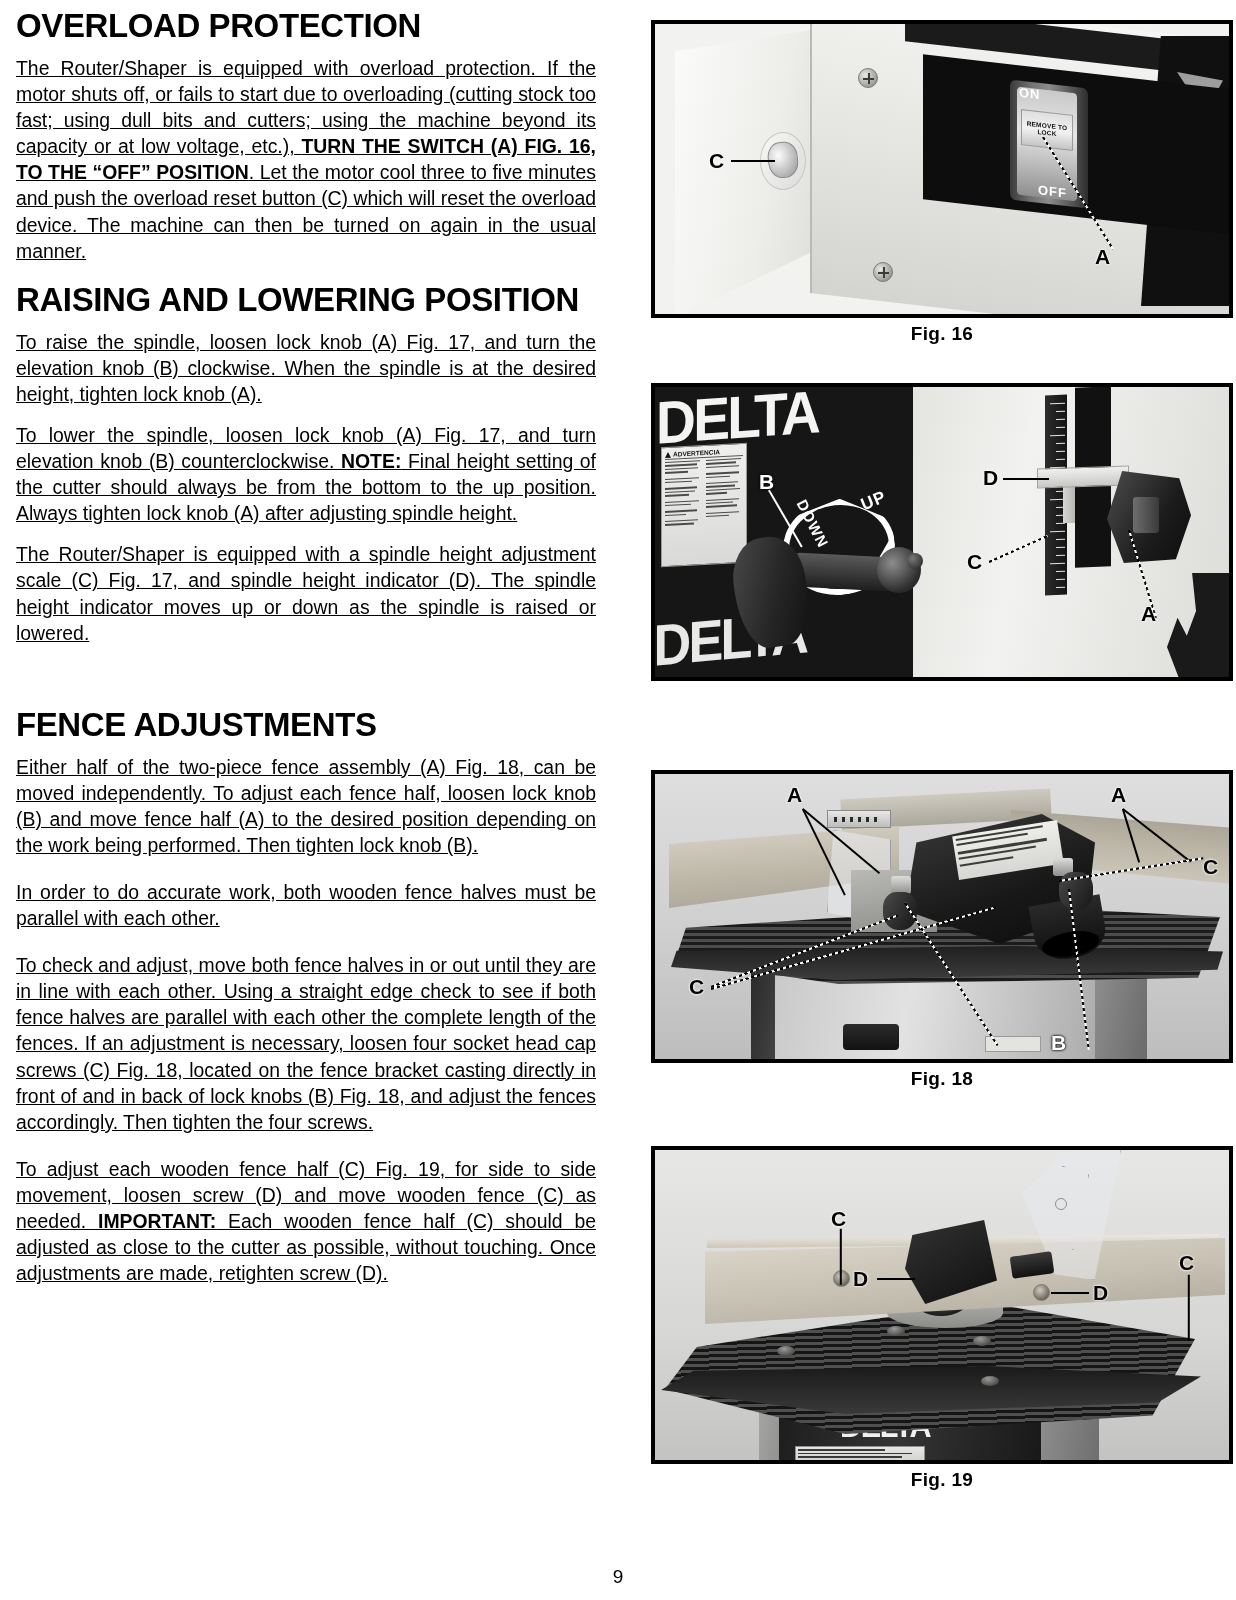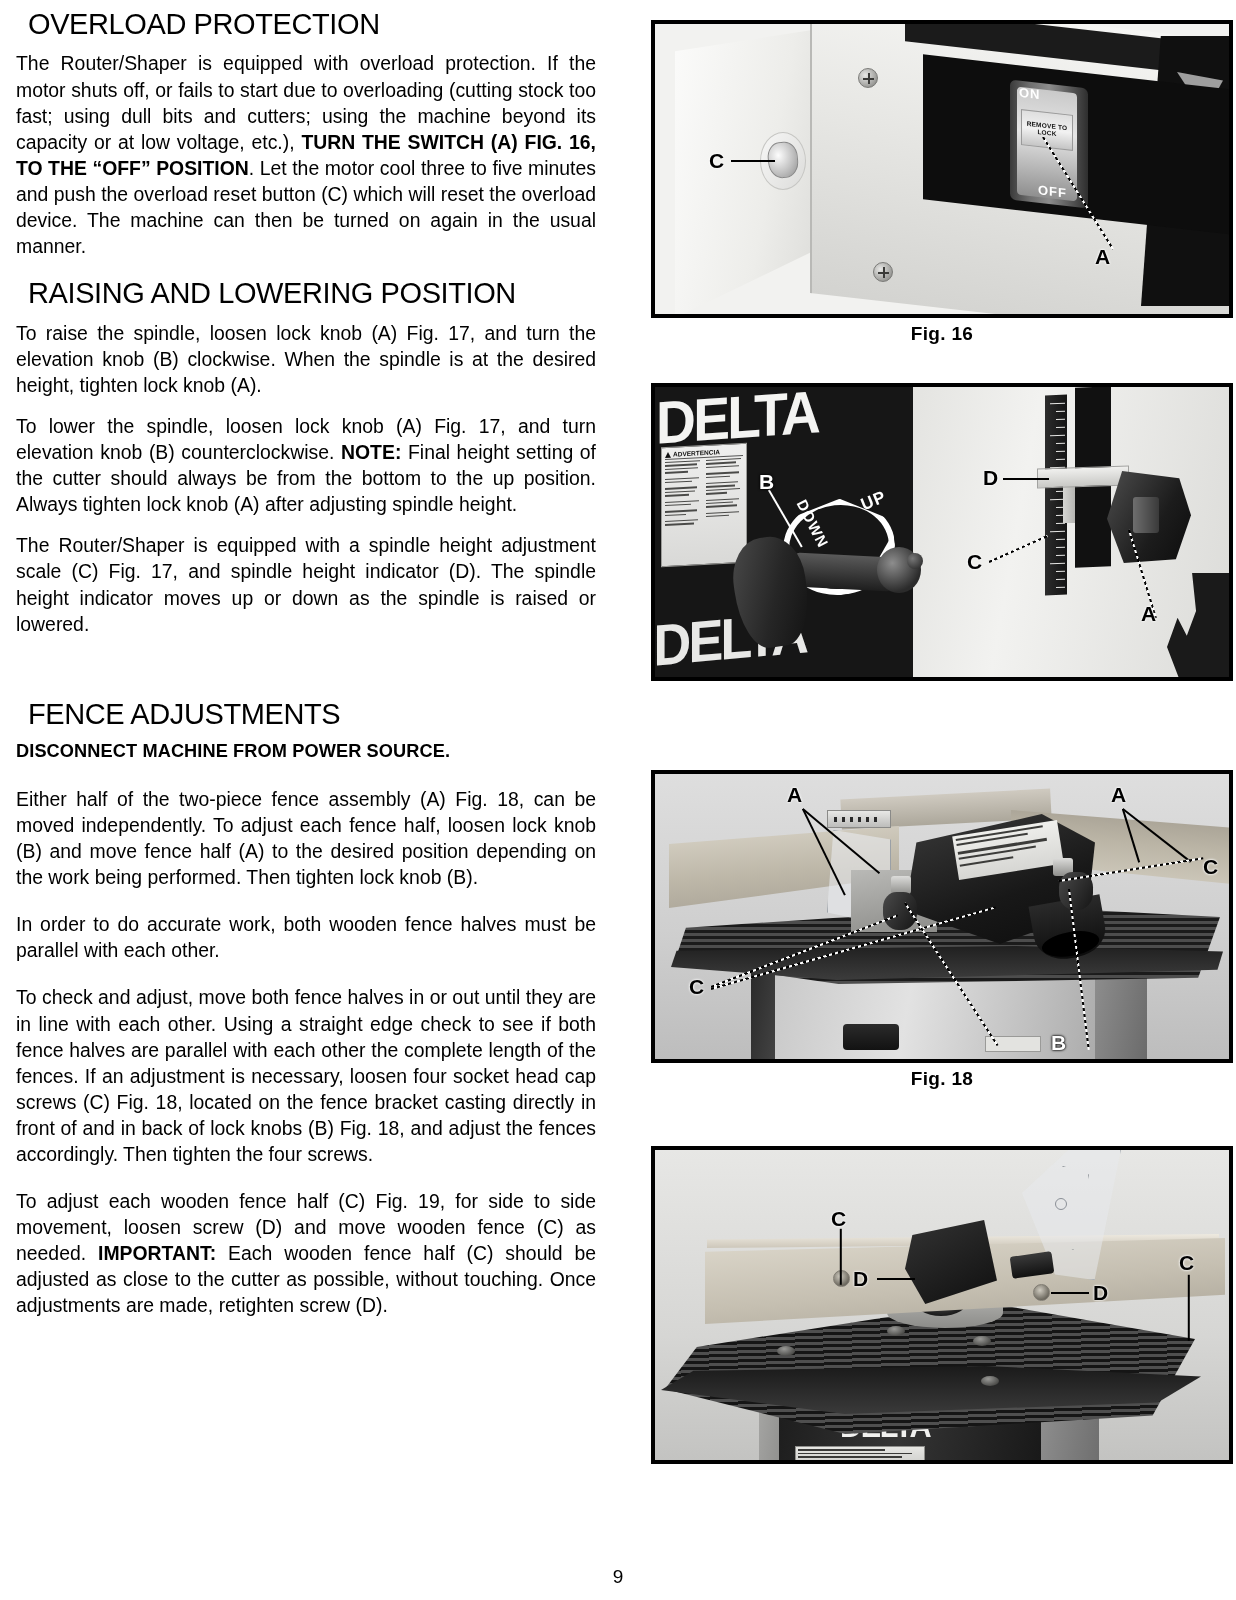--- a/index.html
+++ b/index.html
@@ -18,36 +18,37 @@
 
   
   .text-col {
     position: absolute;
     left: 16px;
     top: 8px;
     width: 580px;
   }
 
   h1.section-title {
-    font-size: 29px;
-    font-weight: normal;
+    font-size: 33px;
+    font-weight: bold;
     letter-spacing: -0.4px;
     line-height: 1.12;
-    margin: 0 0 10px 12px;
+    margin: 0 0 10px 0;
     font-family: "Liberation Sans", sans-serif;
   }
   h1.section-title.tight { margin-top: 18px; }
 
   p.body {
     font-size: 19.4px;
     line-height: 1.345;
     margin: 0 0 15px 0;
     text-align: justify;
     text-justify: inter-word;
     hyphens: none;
+    text-decoration: underline;
   }
   p.body.last-left { text-align: justify; }
   p.body b { font-weight: bold; }
 
   .subhead {
     font-size: 18.2px;
     font-weight: bold;
     letter-spacing: 0.1px;
     margin: 0 0 22px 0;
     line-height: 1.3;
@@ -521,21 +522,20 @@
     <p class="body"><span>To raise the spindle, loosen lock knob (A) Fig. 17, and turn the elevation knob (B) clockwise. When the spindle is at the desired height, tighten lock knob (A).</span></p>
 
     <p class="body"><span>To lower the spindle, loosen lock knob (A) Fig. 17, and turn elevation knob (B) counterclockwise. </span><b>NOTE:</b><span> Final height setting of the cutter should always be from the bottom to the up position. Always tighten lock knob (A) after adjusting spindle height.</span></p>
 
     <p class="body"><span>The Router/Shaper is equipped with a spindle height adjustment scale (C) Fig. 17, and spindle height indicator (D). The spindle height indicator moves up or down as the spindle is raised or lowered.</span></p>
 
     <div class="gap-lg"></div>
 
     <h1 class="section-title">FENCE ADJUSTMENTS</h1>
 
-    <div class="subhead">DISCONNECT MACHINE FROM POWER SOURCE.</div>
 
     <p class="body"><span>Either half of the two-piece fence assembly (A) Fig. 18, can be moved independently. To adjust each fence half, loosen lock knob (B) and move fence half (A) to the desired position depending on the work being performed. Then tighten lock knob (B).</span></p>
 
     <div class="gap-sm"></div>
 
     <p class="body"><span>In order to do accurate work, both wooden fence halves must be parallel with each other.</span></p>
 
     <div class="gap-sm"></div>
 
     <p class="body"><span>To check and adjust, move both fence halves in or out until they are in line with each other. Using a straight edge check to see if both fence halves are parallel with each other the complete length of the fences. If an adjustment is necessary, loosen four socket head cap screws (C) Fig. 18, located on the fence bracket casting directly in front of and in back of lock knobs (B) Fig. 18, and adjust the fences accordingly. Then tighten the four screws.</span></p>
@@ -782,18 +782,19 @@
           <div class="leader" style="left:534px; top:124px; width:66px; transform:rotate(90deg);"></div>
           <div class="call" style="left:524px; top:102px;">C</div>
 
           <div class="leader" style="left:222px; top:128px; width:38px;"></div>
           <div class="call" style="left:198px; top:118px;">D</div>
 
           <div class="leader" style="left:396px; top:142px; width:38px;"></div>
           <div class="call" style="left:438px; top:132px;">D</div>
         </div>
       </div>
+      <div class="fig-caption">Fig. 19</div>
     </div>
 
   </div>
 
   <div class="page-num">9</div>
 </div>
 
 </body></html>

